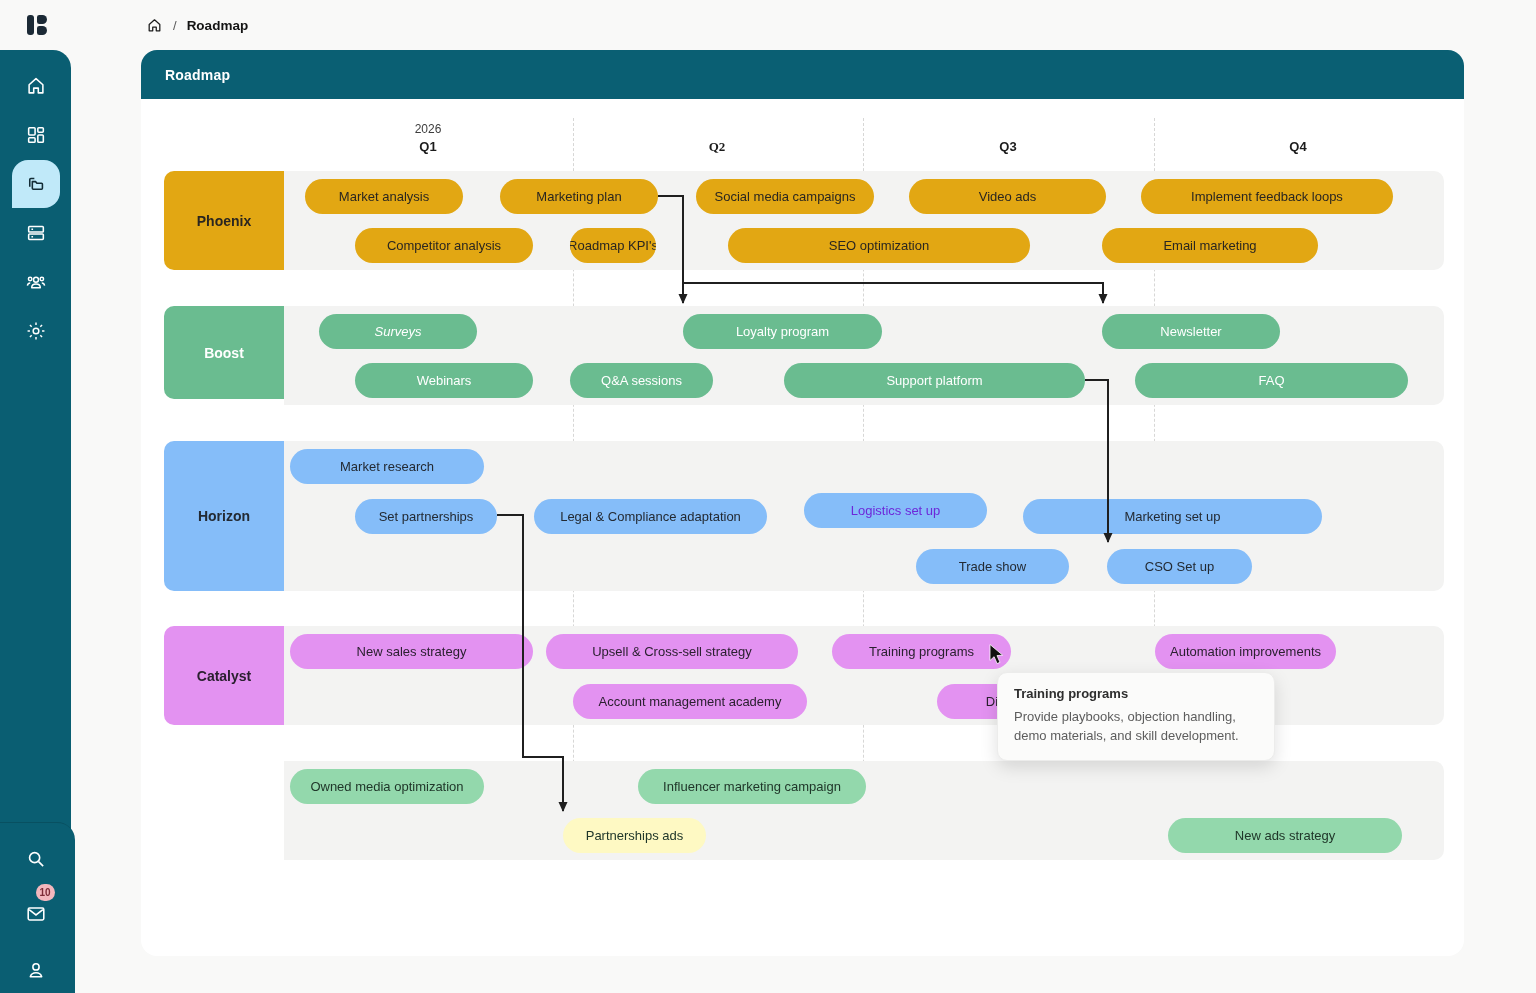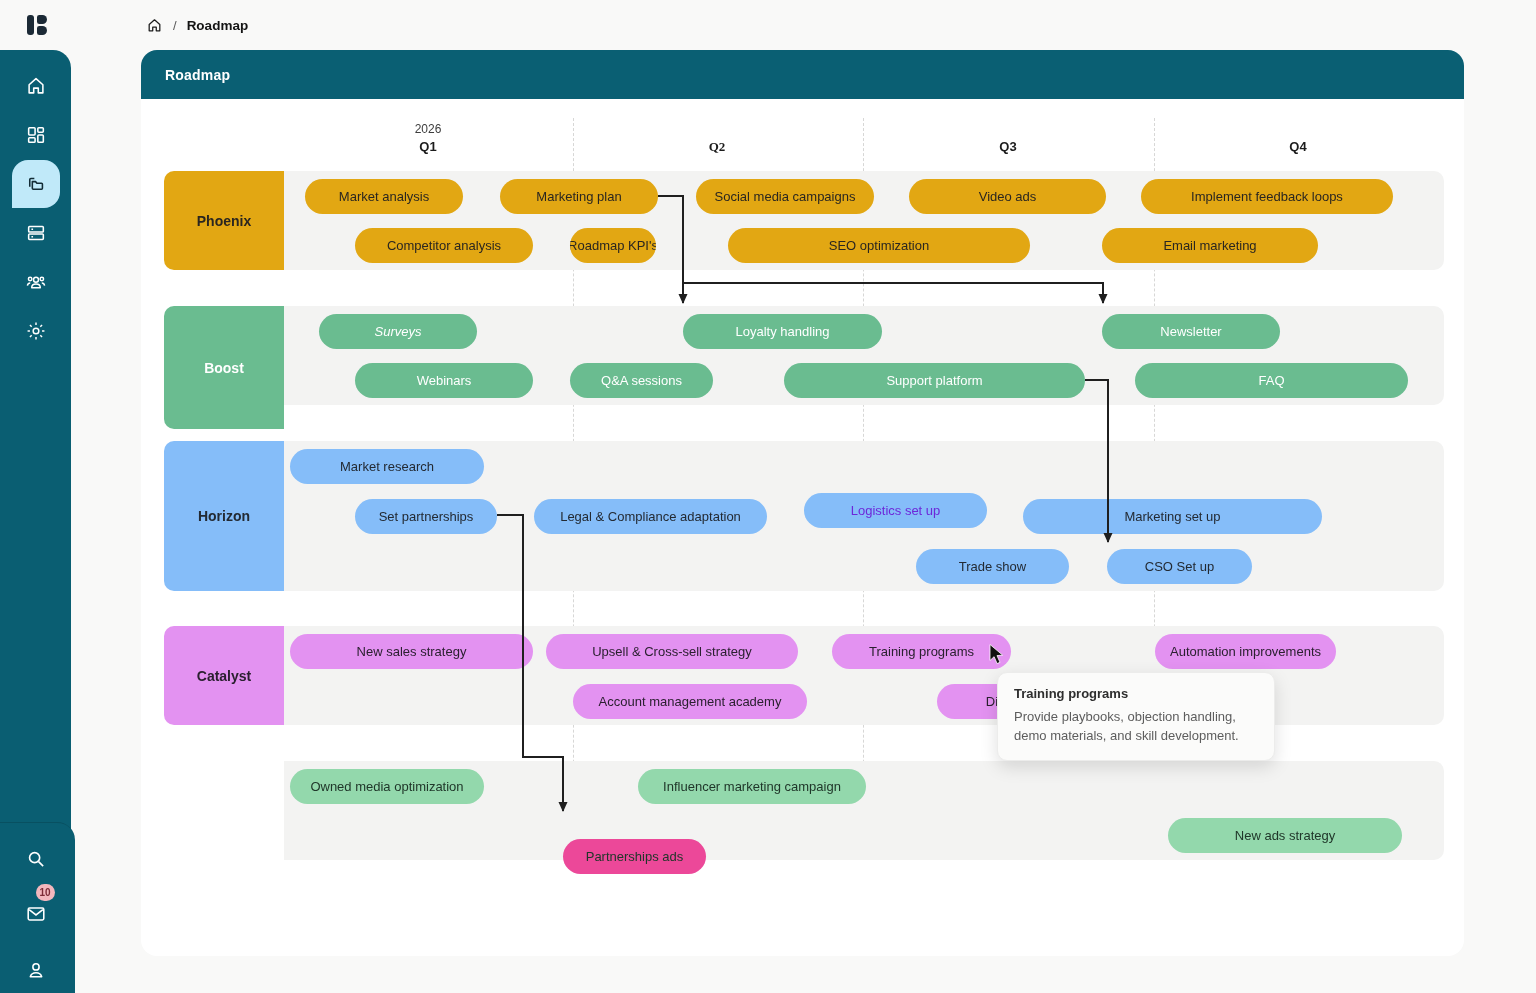--- a/index.html
+++ b/index.html
@@ -227,23 +227,23 @@
       <div class="pill" style="left: 305px; top: 179px; width: 158px; background: rgb(226, 167, 19); color: rgb(42, 38, 32);">Market analysis</div>
       <div class="pill" style="left: 500px; top: 179px; width: 158px; background: rgb(226, 167, 19); color: rgb(42, 38, 32);">Marketing plan</div>
       <div class="pill" style="left: 696px; top: 179px; width: 178px; background: rgb(226, 167, 19); color: rgb(42, 38, 32);">Social media campaigns</div>
       <div class="pill" style="left: 909px; top: 179px; width: 197px; background: rgb(226, 167, 19); color: rgb(42, 38, 32);">Video ads</div>
       <div class="pill" style="left: 1141px; top: 179px; width: 252px; background: rgb(226, 167, 19); color: rgb(42, 38, 32);">Implement feedback loops</div>
       <div class="pill" style="left: 355px; top: 228px; width: 178px; background: rgb(226, 167, 19); color: rgb(42, 38, 32);">Competitor analysis</div>
       <div class="pill" style="left: 570px; top: 228px; width: 86px; background: rgb(226, 167, 19); color: rgb(42, 38, 32);">Roadmap KPI's</div>
       <div class="pill" style="left: 728px; top: 228px; width: 302px; background: rgb(226, 167, 19); color: rgb(42, 38, 32);">SEO optimization</div>
       <div class="pill" style="left: 1102px; top: 228px; width: 216px; background: rgb(226, 167, 19); color: rgb(42, 38, 32);">Email marketing</div>
       <div class="lane-bg" style="top: 306px; height: 99px;"></div>
-      <div class="lane-label" style="top: 306px; height: 123px; background: rgb(106, 188, 144); color: rgb(255, 255, 255);">Boost</div>
+      <div class="lane-label" style="top: 306px; height: 93px; background: rgb(106, 188, 144); color: rgb(255, 255, 255);">Boost</div>
       <div class="pill" style="left: 319px; top: 314px; width: 158px; background: rgb(106, 188, 144); color: rgb(255, 255, 255); font-style: italic;">Surveys</div>
-      <div class="pill" style="left: 683px; top: 314px; width: 199px; background: rgb(106, 188, 144); color: rgb(255, 255, 255);">Loyalty handling</div>
+      <div class="pill" style="left: 683px; top: 314px; width: 199px; background: rgb(106, 188, 144); color: rgb(255, 255, 255);">Loyalty program</div>
       <div class="pill" style="left: 1102px; top: 314px; width: 178px; background: rgb(106, 188, 144); color: rgb(255, 255, 255);">Newsletter</div>
       <div class="pill" style="left: 355px; top: 363px; width: 178px; background: rgb(106, 188, 144); color: rgb(255, 255, 255);">Webinars</div>
       <div class="pill" style="left: 570px; top: 363px; width: 143px; background: rgb(106, 188, 144); color: rgb(255, 255, 255);">Q&amp;A sessions</div>
       <div class="pill" style="left: 784px; top: 363px; width: 301px; background: rgb(106, 188, 144); color: rgb(255, 255, 255);">Support platform</div>
       <div class="pill" style="left: 1135px; top: 363px; width: 273px; background: rgb(106, 188, 144); color: rgb(255, 255, 255);">FAQ</div>
       <div class="lane-bg" style="top: 441px; height: 150px;"></div>
       <div class="lane-label" style="top: 441px; height: 150px; background: rgb(133, 189, 249); color: rgb(35, 42, 51);">Horizon</div>
       <div class="pill" style="left: 290px; top: 449px; width: 194px; background: rgb(133, 189, 249); color: rgb(35, 42, 51);">Market research</div>
       <div class="pill" style="left: 355px; top: 499px; width: 142px; background: rgb(133, 189, 249); color: rgb(35, 42, 51);">Set partnerships</div>
       <div class="pill" style="left: 534px; top: 499px; width: 233px; background: rgb(133, 189, 249); color: rgb(35, 42, 51);">Legal &amp; Compliance adaptation</div>
@@ -255,17 +255,17 @@
       <div class="lane-label" style="top: 626px; height: 99px; background: rgb(227, 146, 241); color: rgb(43, 32, 48);">Catalyst</div>
       <div class="pill" style="left: 290px; top: 634px; width: 243px; background: rgb(227, 146, 241); color: rgb(43, 32, 48);">New sales strategy</div>
       <div class="pill" style="left: 546px; top: 634px; width: 252px; background: rgb(227, 146, 241); color: rgb(43, 32, 48);">Upsell &amp; Cross-sell strategy</div>
       <div class="pill" style="left: 832px; top: 634px; width: 179px; background: rgb(227, 146, 241); color: rgb(43, 32, 48);">Training programs</div>
       <div class="pill" style="left: 1155px; top: 634px; width: 181px; background: rgb(227, 146, 241); color: rgb(43, 32, 48);">Automation improvements</div>
       <div class="pill" style="left: 573px; top: 684px; width: 234px; background: rgb(227, 146, 241); color: rgb(43, 32, 48);">Account management academy</div>
       <div class="pill" style="left: 937px; top: 684px; width: 110px; background: rgb(227, 146, 241); color: rgb(43, 32, 48);">Di</div>
       <div class="lane-bg" style="top: 761px; height: 99px;"></div>
       <div class="pill" style="left: 290px; top: 769px; width: 194px; background: rgb(147, 216, 172); color: rgb(32, 55, 42);">Owned media optimization</div>
       <div class="pill" style="left: 638px; top: 769px; width: 228px; background: rgb(147, 216, 172); color: rgb(32, 55, 42);">Influencer marketing campaign</div>
-      <div class="pill" style="left: 563px; top: 839px; width: 143px; background: #ec4899; color: rgb(32, 55, 42);">Partnerships ads</div>
+      <div class="pill" style="left: 563px; top: 818px; width: 143px; background: #fef9c3; color: rgb(32, 55, 42);">Partnerships ads</div>
       <div class="pill" style="left: 1168px; top: 818px; width: 234px; background: rgb(147, 216, 172); color: rgb(32, 55, 42);">New ads strategy</div>
     </div>
 
 </div>
 
 </body></html>

